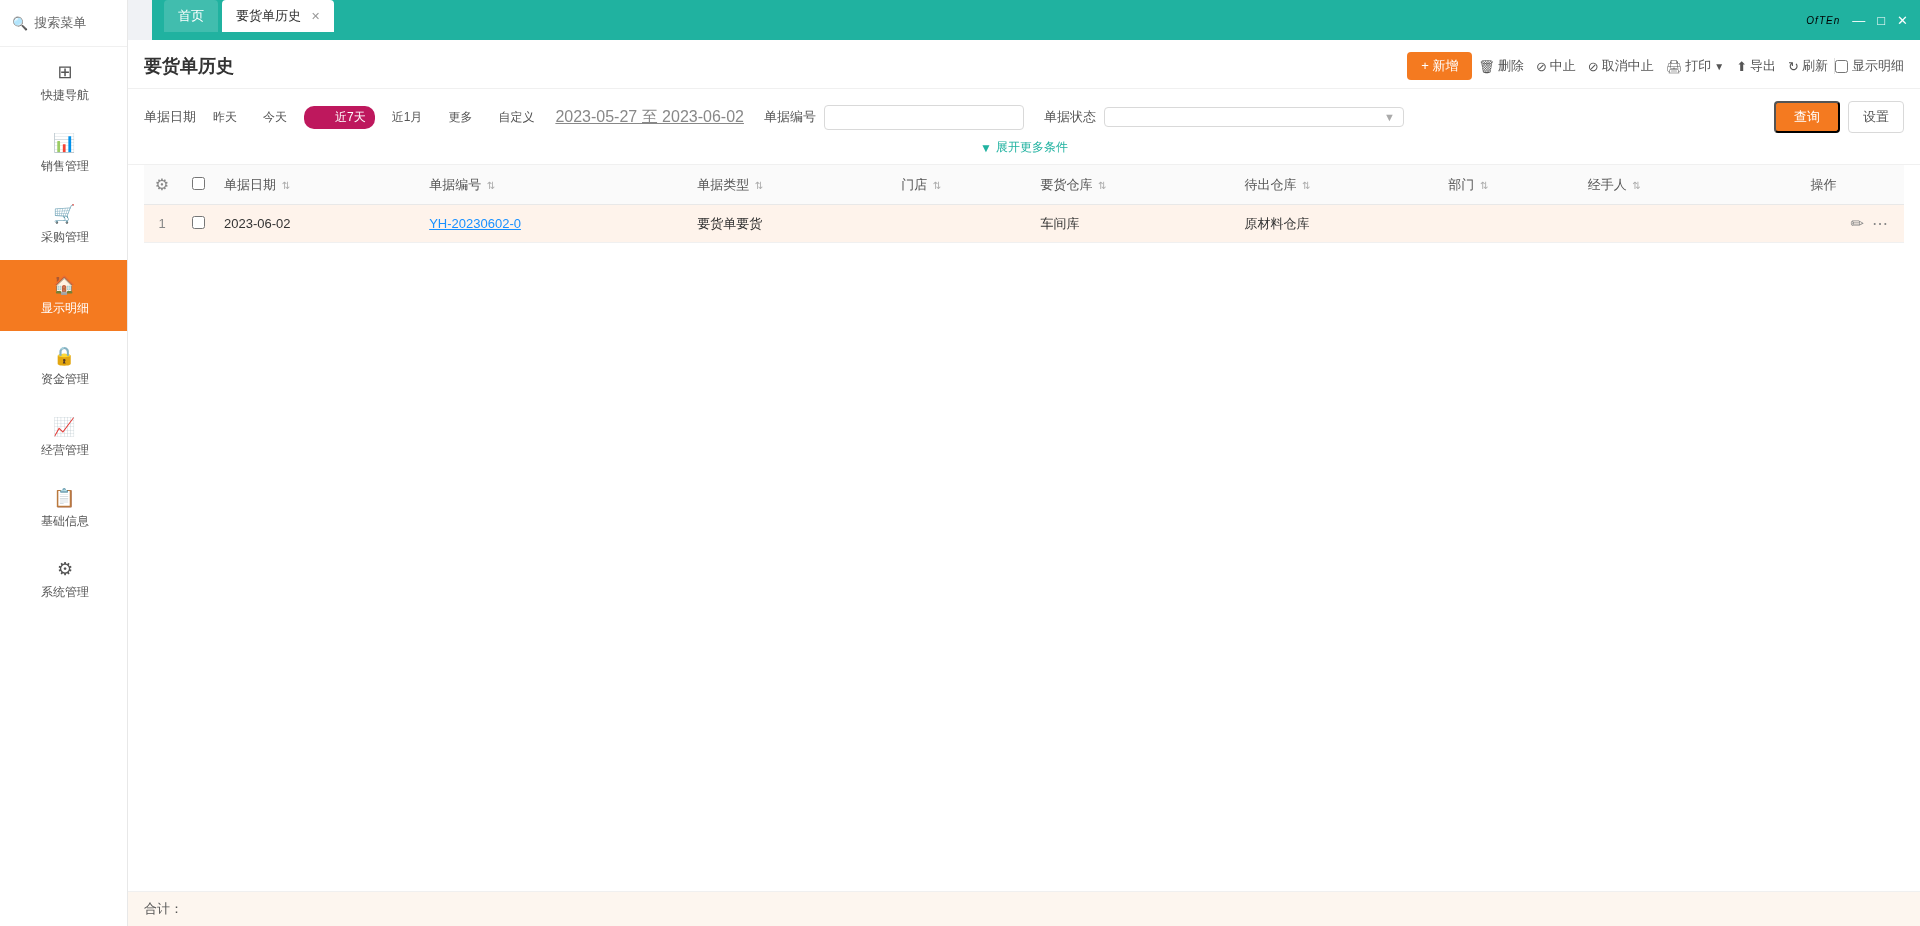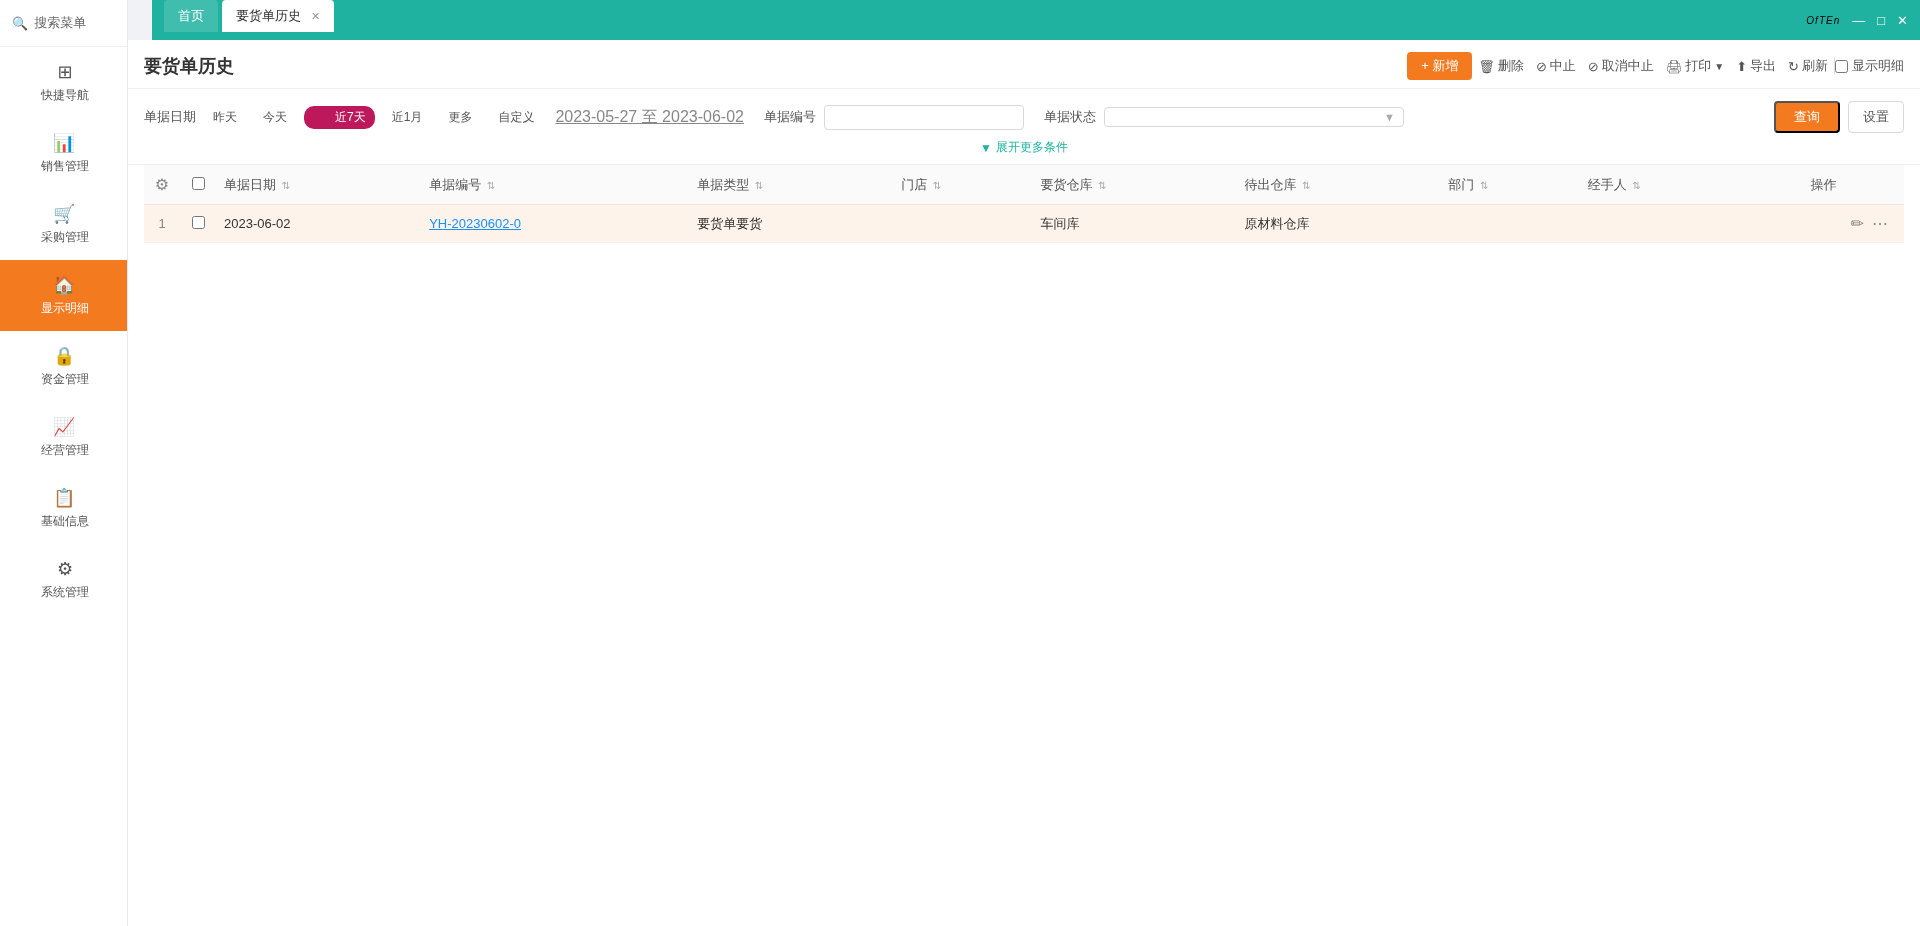--- a/index.html
+++ b/index.html
@@ -536,15 +536,18 @@
               <div class="op-btns" style="justify-content:flex-end;">
                 <span class="op-btn">✏</span>
                 <span class="op-btn">⋯</span>
               </div>
             </td>
           </tr>
         </tbody>
       </table>
     </div>
 
+    <div class="table-footer">
+      <span class="footer-total">合计：</span>
+    </div>
 
   </div>
 </div>
 
 </body></html>

